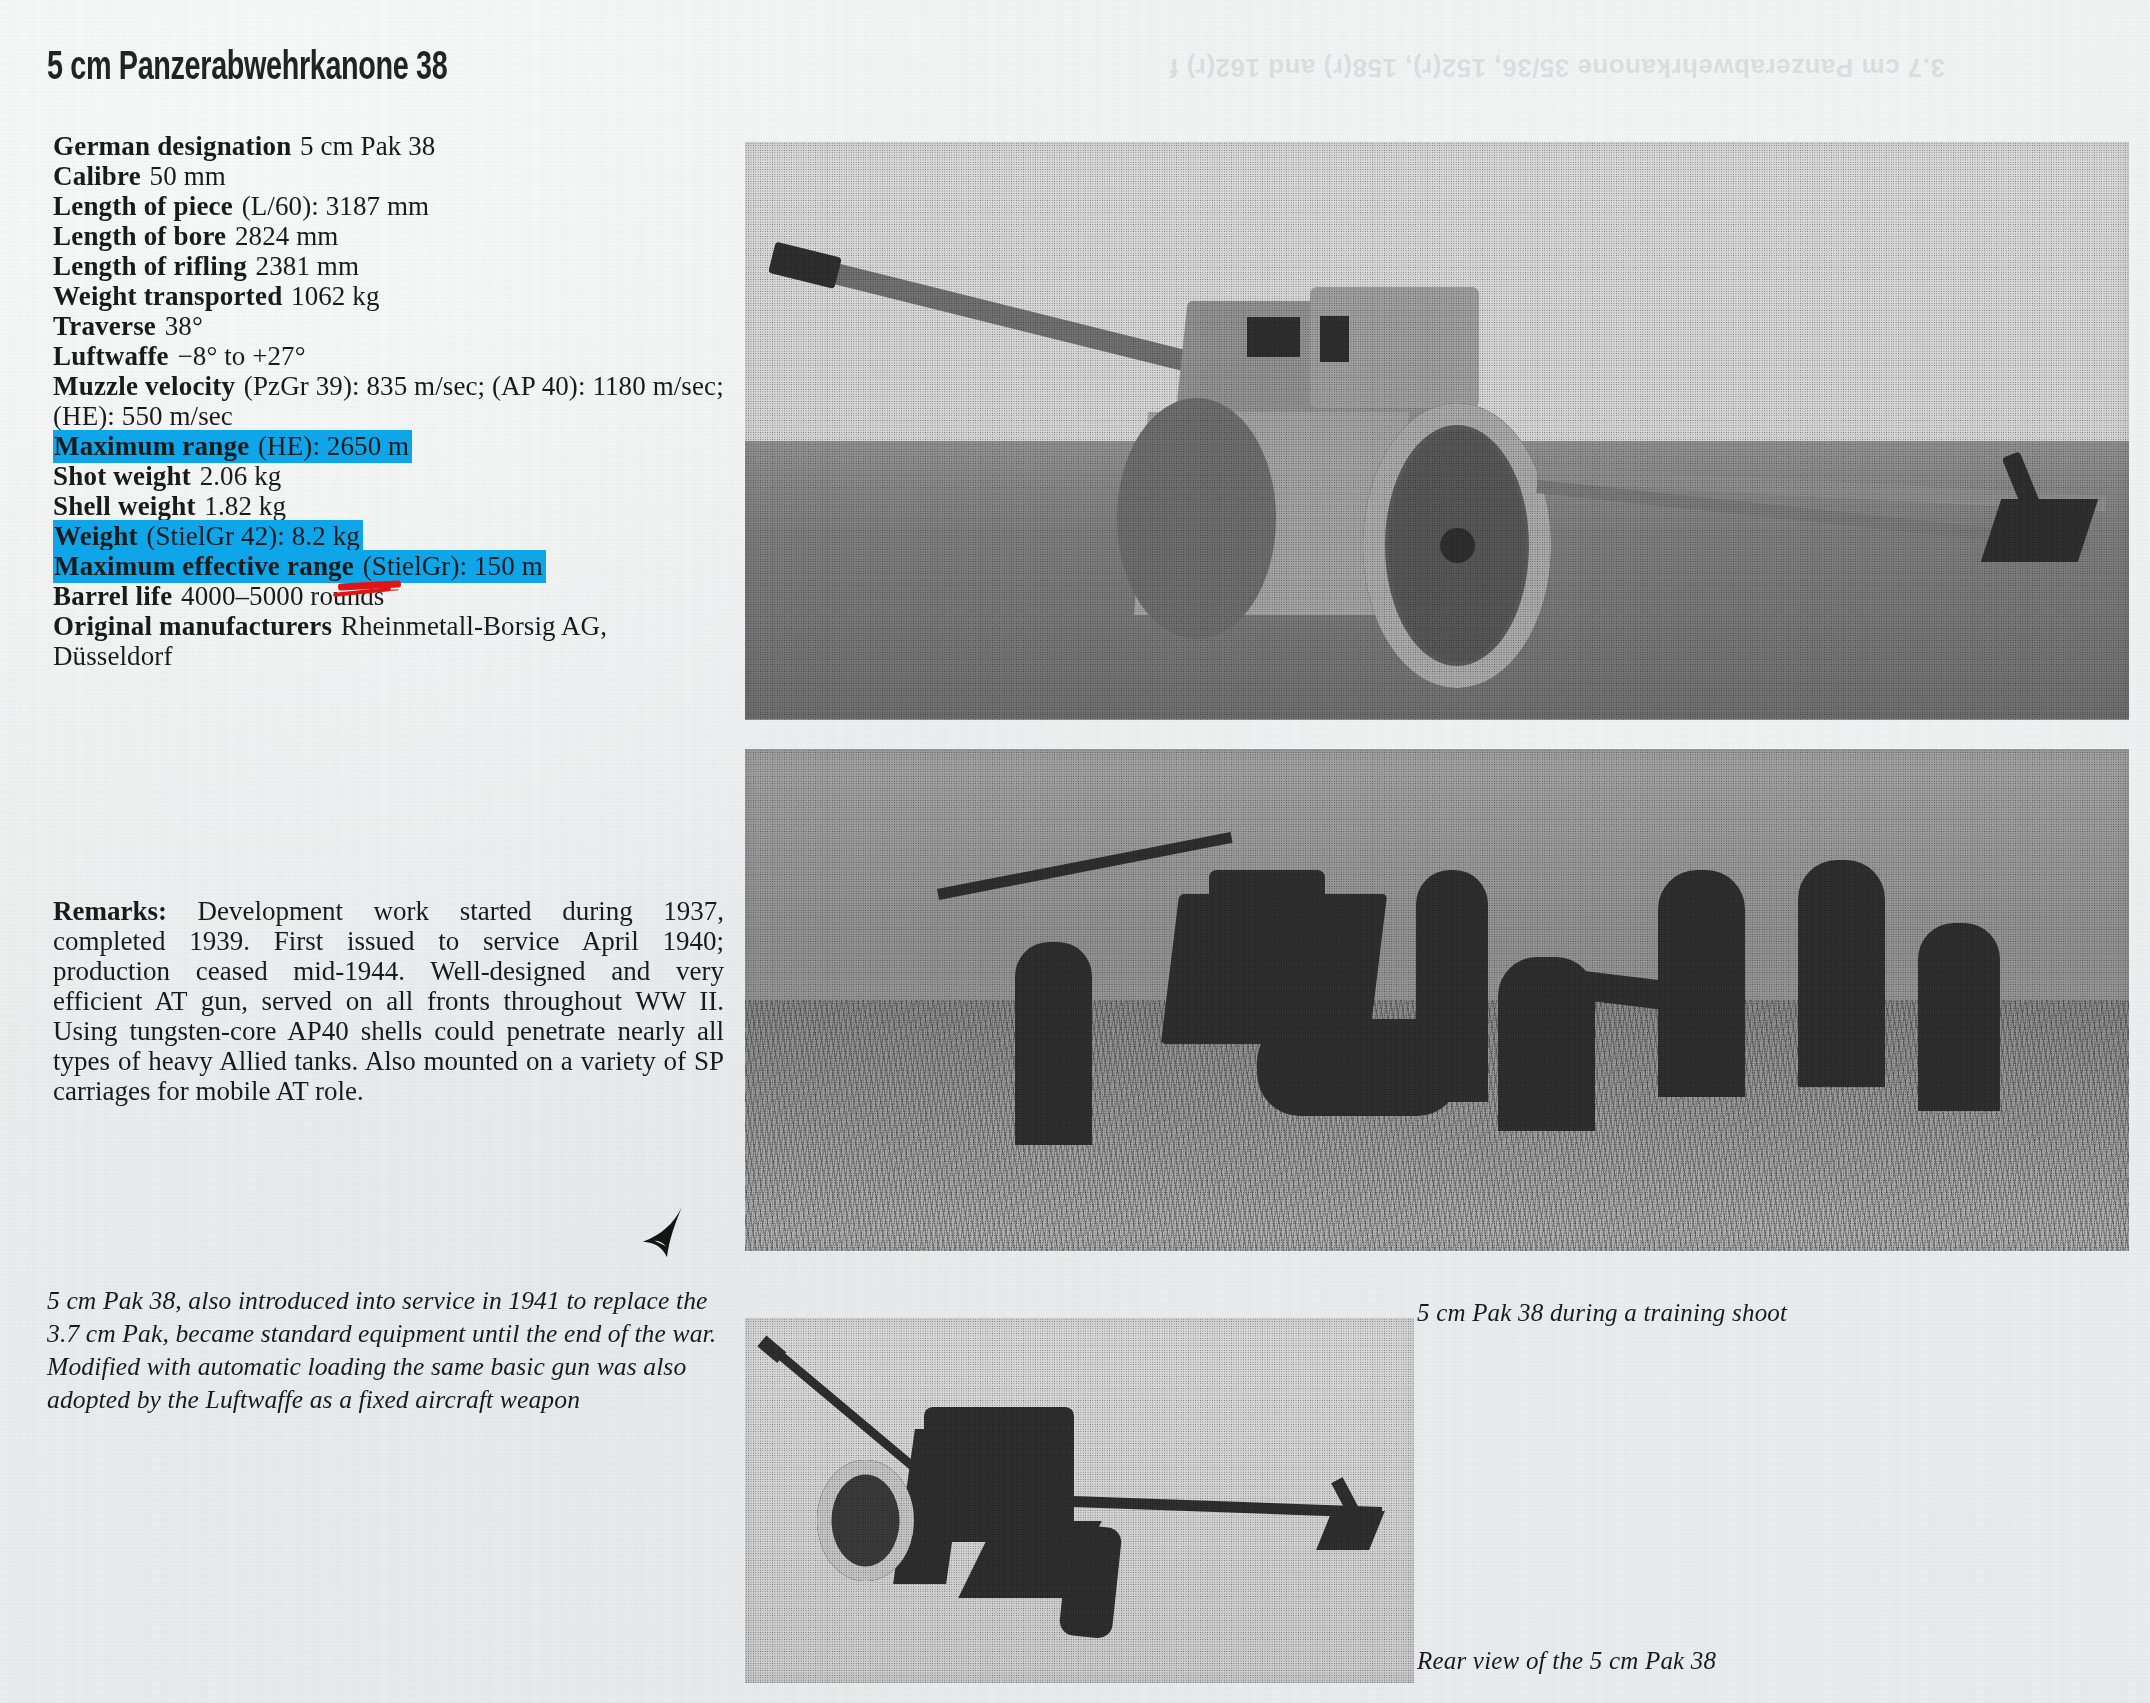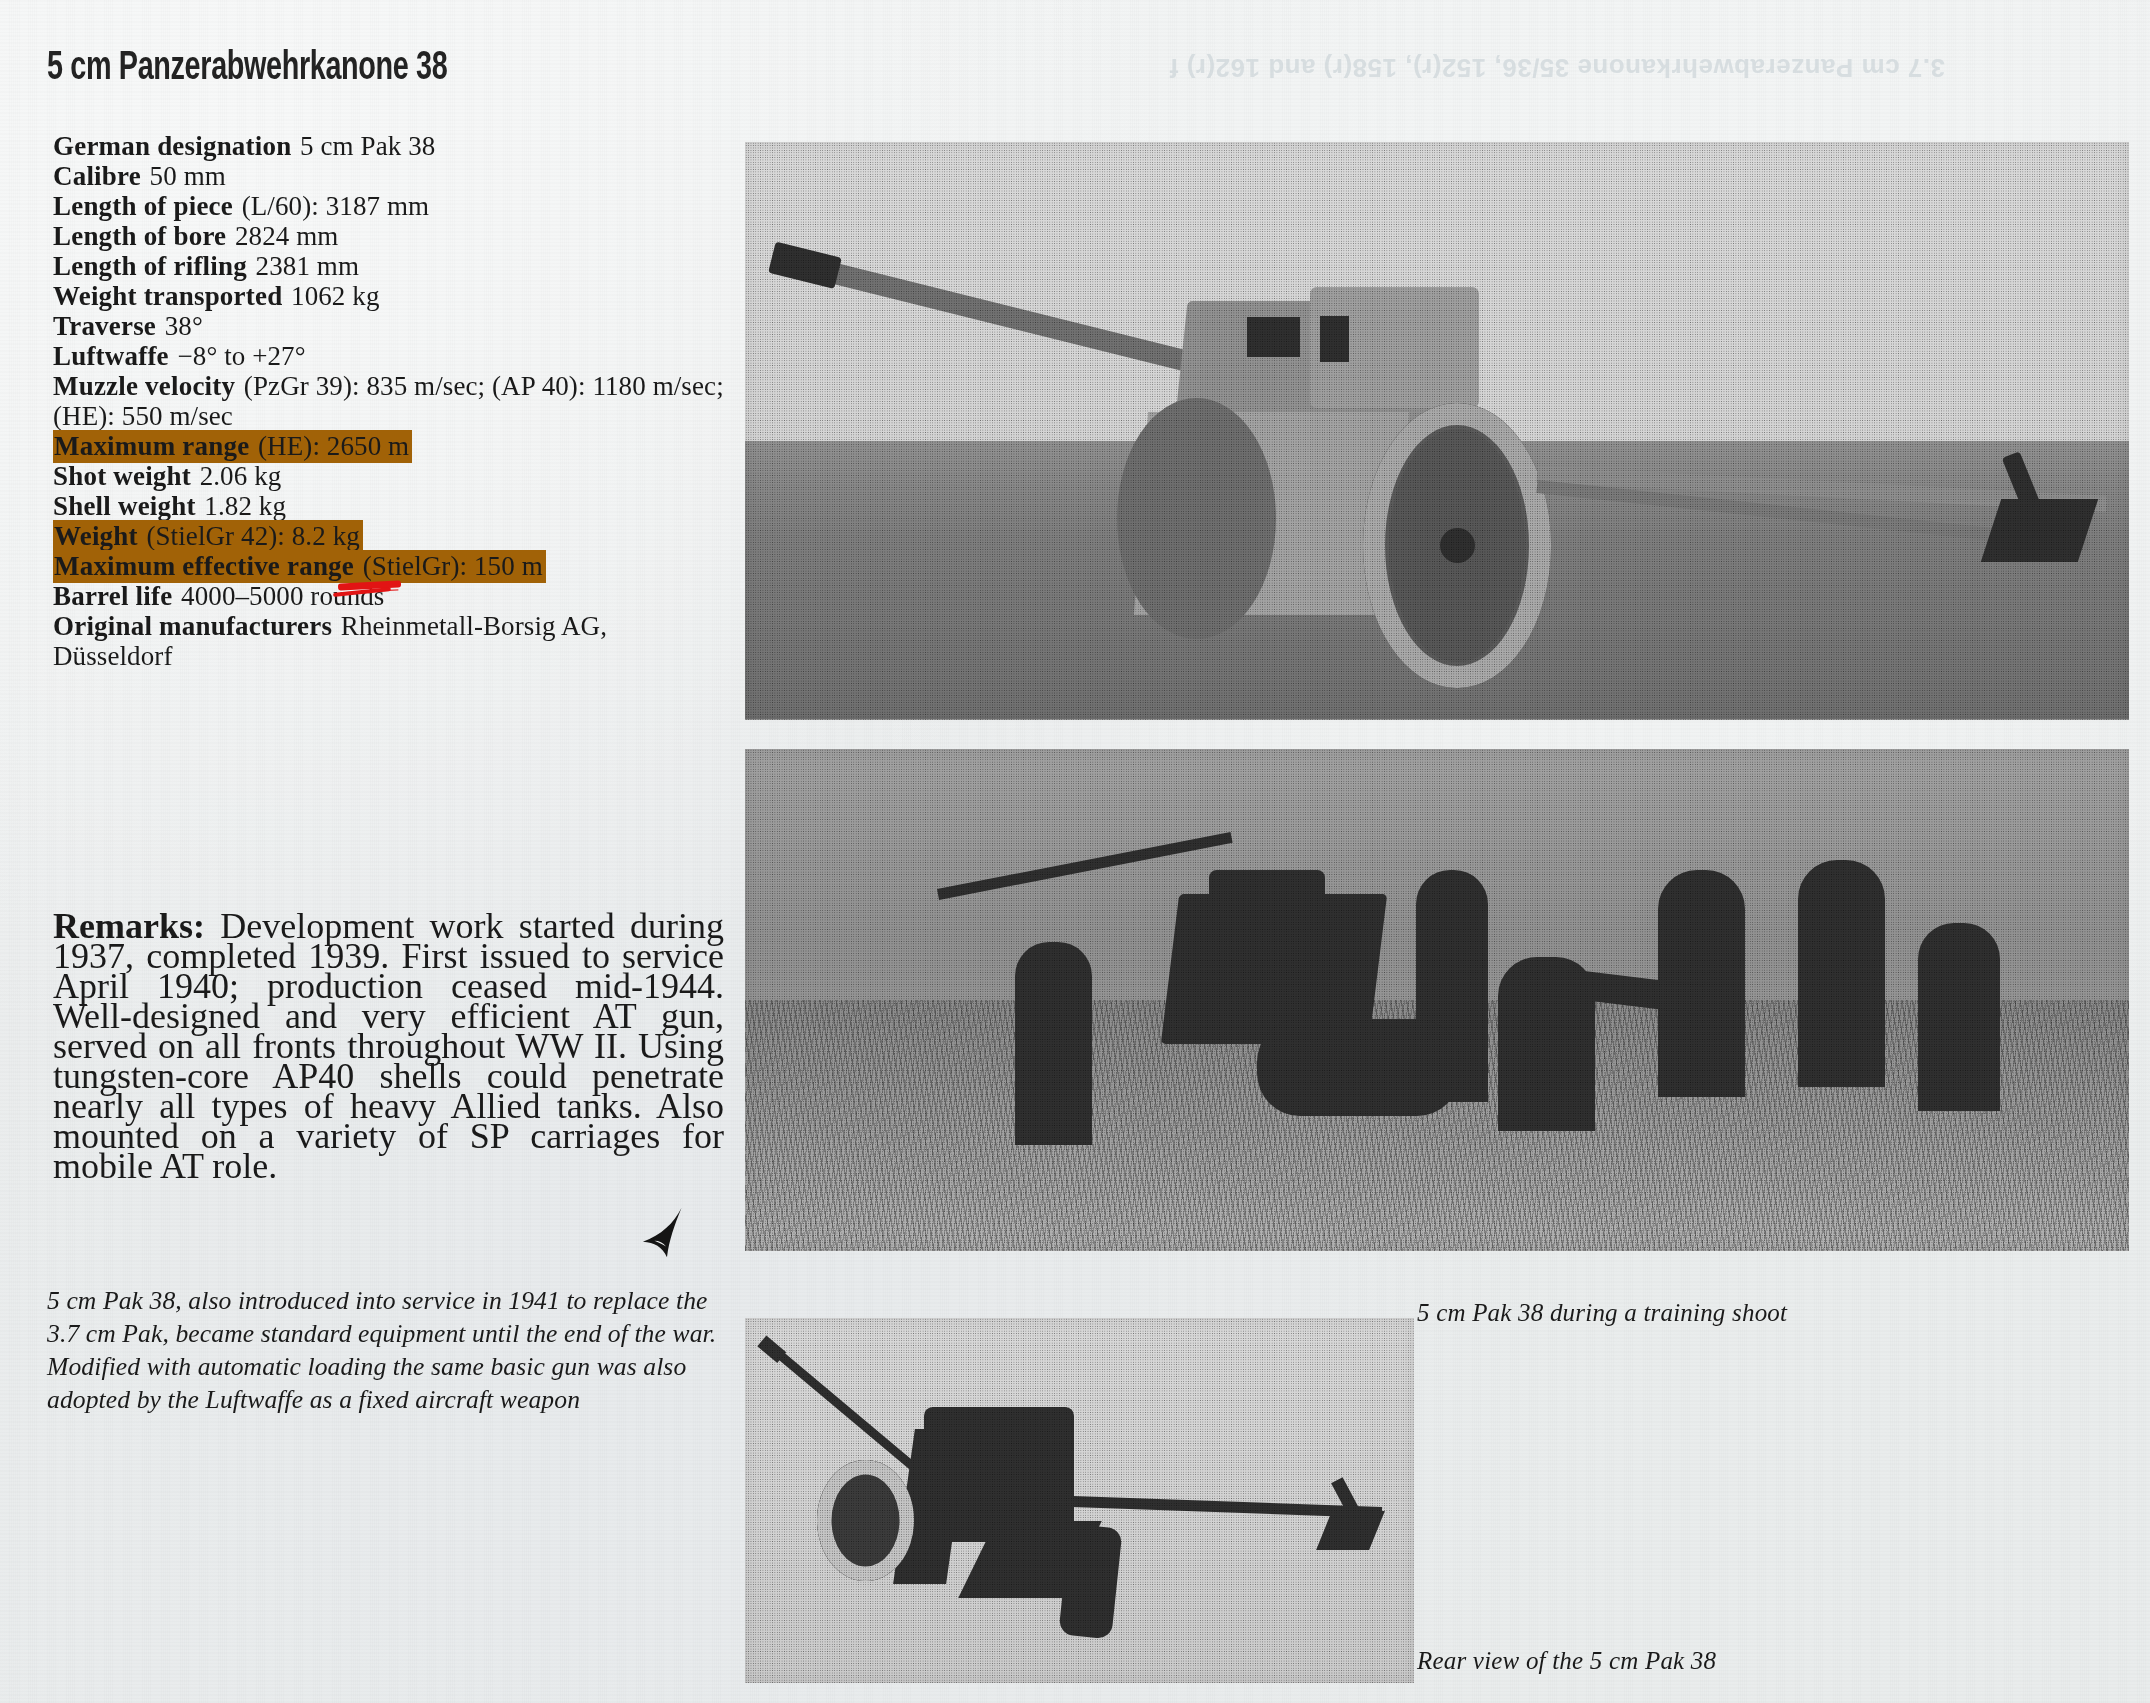--- a/index.html
+++ b/index.html
@@ -63,43 +63,42 @@
   }
   .spec{
     position:relative;
     display:block;
     white-space:normal;
   }
   .spec .lbl{font-weight:bold;letter-spacing:0.2px;}
   .spec .val{font-weight:normal;letter-spacing:0.1px;}
   .spec .gap{display:inline-block;width:8.7px;}
   .hl{
-    background:#a16207;
+    background:#0ea5e9;
     box-decoration-break:clone;
     -webkit-box-decoration-break:clone;
     padding:1px 2.9px 1.9px 1px;
   }
   .redline{
     position:absolute;left:338px;top:582px;width:63px;height:6.8px;
     background:#e21414;border-radius:2.9px;
     transform:rotate(-3deg);
     box-shadow:0 5.8px 0 -2.9px rgba(226,20,20,.85);
   }
   .redline2{
     position:absolute;left:333px;top:590px;width:58px;height:4.3px;
     background:#e21414;border-radius:2.4px;transform:rotate(-6deg);
   }
 
   
   .remarks{
     position:absolute;left:53px;top:896px;width:671px;
-    font-size:36px;line-height:30px;
+    font-size:27px;line-height:30px;
     text-align:justify;
     text-justify:inter-word;
-    margin-top:15px;
   }
   .remarks b{font-weight:bold;}
 
   
   .arrow{
     position:absolute;left:640px;top:1205px;
     width:0;height:0;
   }
   .arrow svg{display:block;}
 

